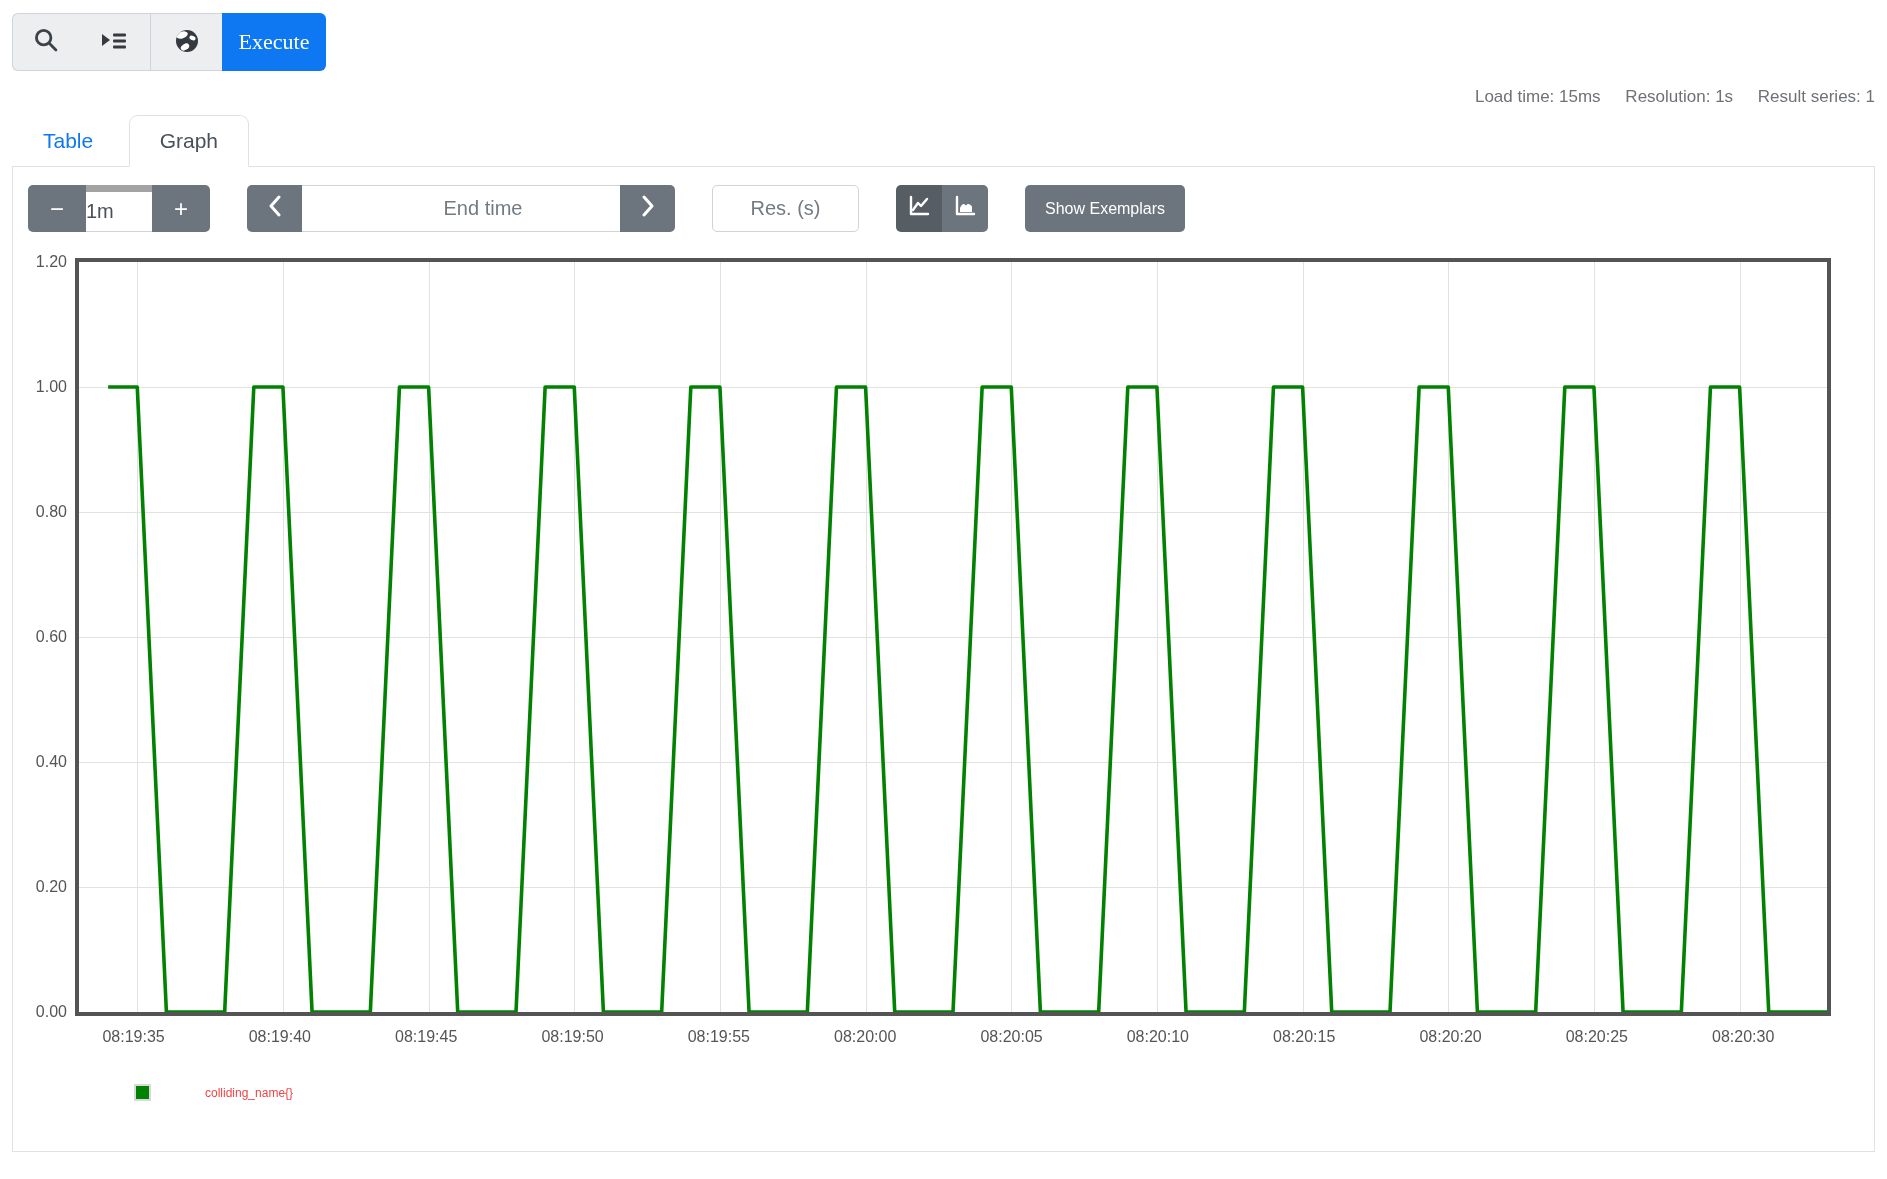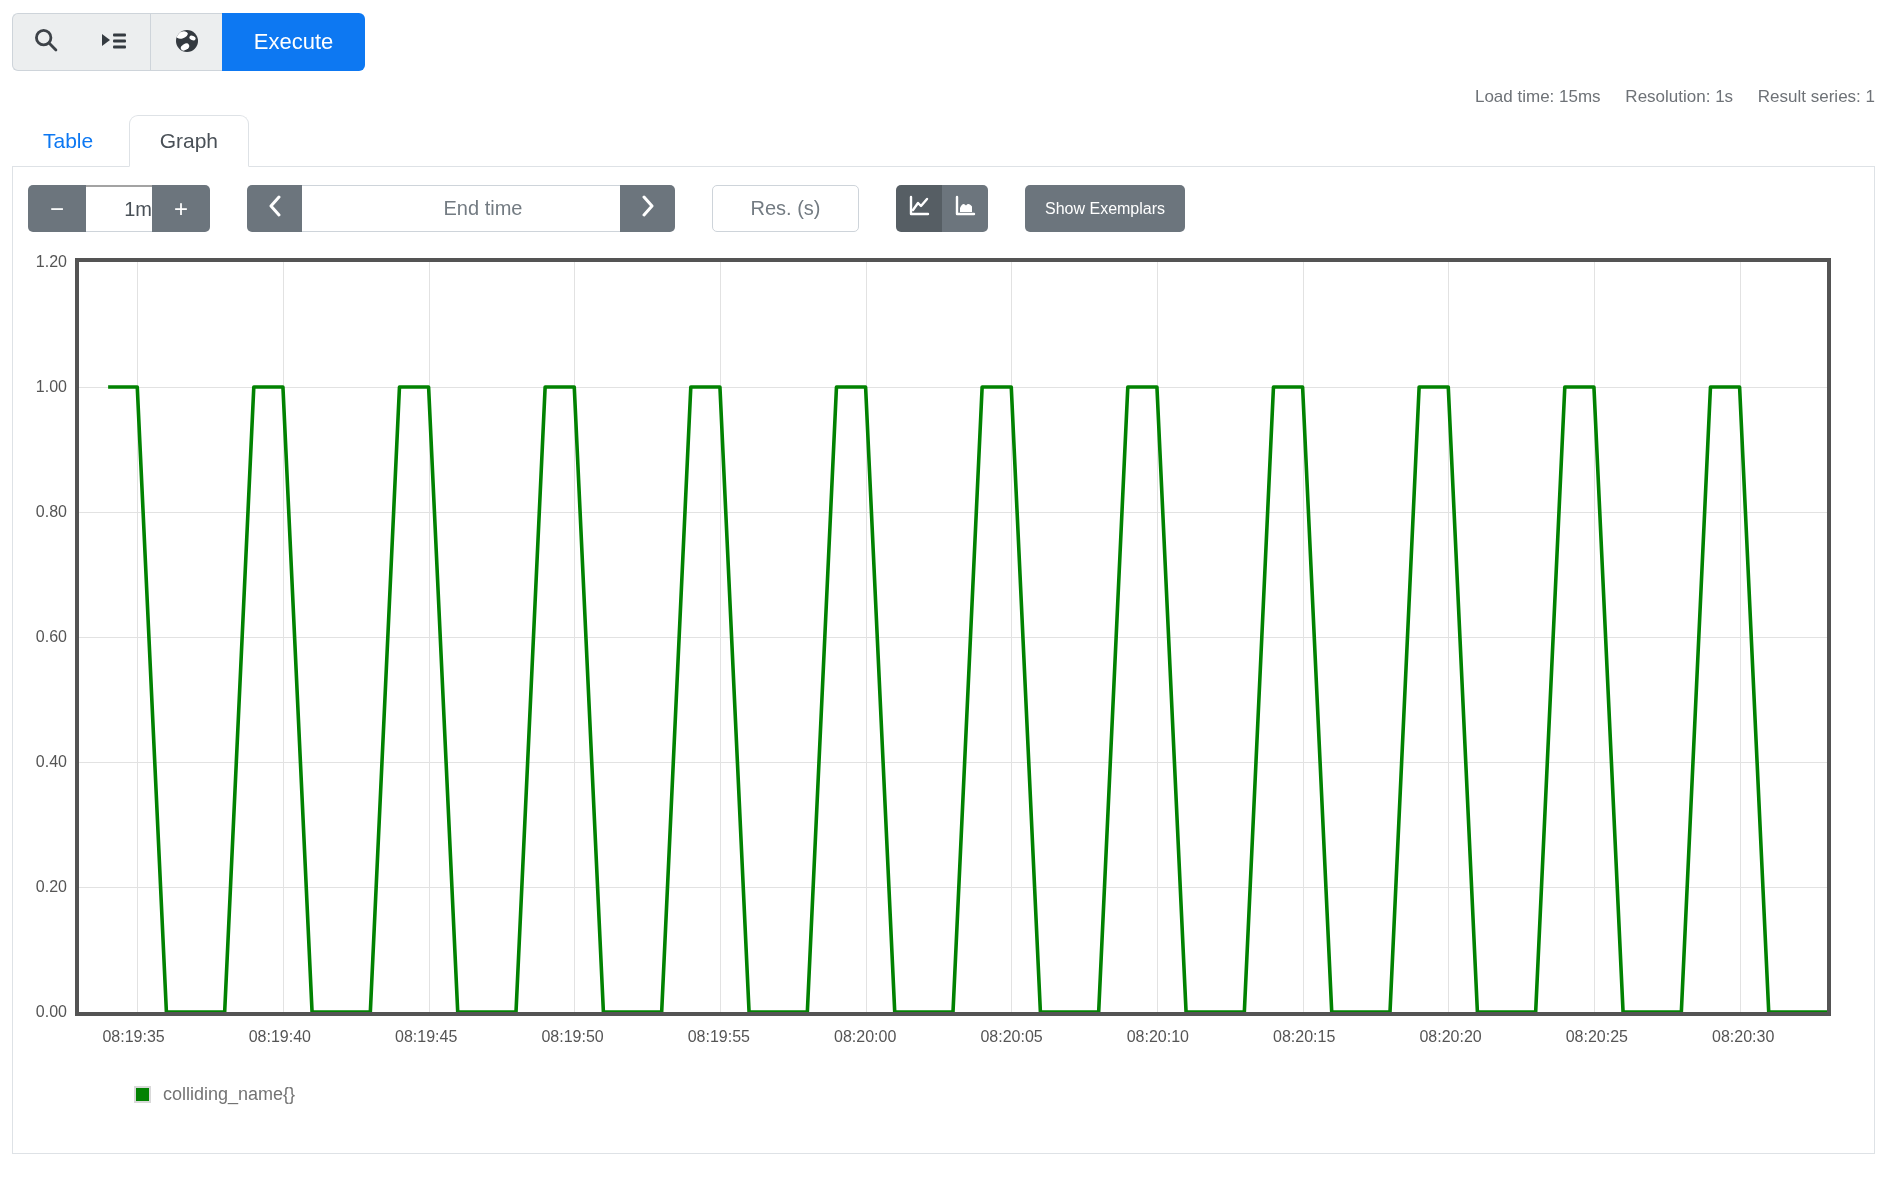--- a/index.html
+++ b/index.html
@@ -23,22 +23,22 @@
     font-family: "DejaVu Sans Mono", monospace; font-size: 22px; color: #212529;
     padding: 0 18px; outline: none;
   }
   .qb-iconbtn {
     width: 72px; background: #eceeef; border: none;
     border-top: 1px solid #ced4da; border-bottom: 1px solid #ced4da;
     display: flex; align-items: center; justify-content: center; cursor: pointer;
   }
   .qb-iconbtn + .qb-iconbtn { border-left: 1px solid #ced4da; }
   .execute-btn {
-    width: 143px; border: none; border-radius: 0 6px 6px 0;
-    color: #fff; font-size: 22px; font-family: Liberation Sans, sans-serif;
+    width: 104px; border: none; border-radius: 0 6px 6px 0;
+    color: #fff; font-size: 22px; font-family: Liberation Serif, serif;
     cursor: pointer;
   }
 
   
   .stats-row {
     margin-top: 16px; text-align: right; color: #6e7277; font-size: 17px; height: 20px;
   }
   .stats-row span { margin-left: 20px; }
 
   
@@ -64,22 +64,22 @@
   .grp { display: inline-flex; height: 47px; }
   .tbtn {
     background: #6c757d; border: none; color: #fff; cursor: pointer;
     display: flex; align-items: center; justify-content: center;
     font-size: 24px; font-family: "Liberation Sans", sans-serif;
   }
   .tbtn.first { border-radius: 5px 0 0 5px; }
   .tbtn.last  { border-radius: 0 5px 5px 0; }
   .stepper .tbtn { width: 58px; }
   .range-input {
-    width: 66px; text-align: right; border: none;
-    border-top: 2px solid #a3a3a3; border-bottom: 1px solid #ced4da;
+    width: 66px; text-align: left; border: none;
+    border-top: 7px solid #a3a3a3; border-bottom: 1px solid #ced4da;
     font-size: 20px; color: #495057; outline: none;
   }
   .nav-btn { width: 55px; }
   .endtime-input {
     width: 318px; text-align: center; border: 1px solid #ced4da; border-left: none; border-right: none;
     font-size: 20px; color: #495057; outline: none; padding-left: 44px;
   }
   .endtime-input::placeholder, .range-input::placeholder, .res-input::placeholder { color: #737b82; opacity: 1; }
   .res-input {
     width: 147px; height: 47px; text-align: center;
@@ -111,21 +111,21 @@
   .xlabels { position: relative; height: 42px; }
   .xlabel {
     position: absolute; top: 12px; transform: translateX(-50%);
     font-size: 16px; color: #555; white-space: nowrap;
   }
 
   
   .legend { margin: 26px 0 0 121px; }
   .legend-item { display: inline-flex; align-items: center; gap: 12px; cursor: pointer; }
   .legend-swatch { width: 17px; height: 17px; border: 2px solid #d9d9d9; }
-  .legend-label { font-size: 18px; color: #737373; }
+  .legend-label { font-size: 12px; color: #ef4444; margin-left: 42px; }
 </style>
 </head>
 <body>
 
 <div class="page">
 
   <div class="query-row">
     <div class="qb-addon">
       <span>
         <svg width="28" height="28" viewBox="0 0 24 24" fill="none" stroke="#3d4248" stroke-width="2.4">

